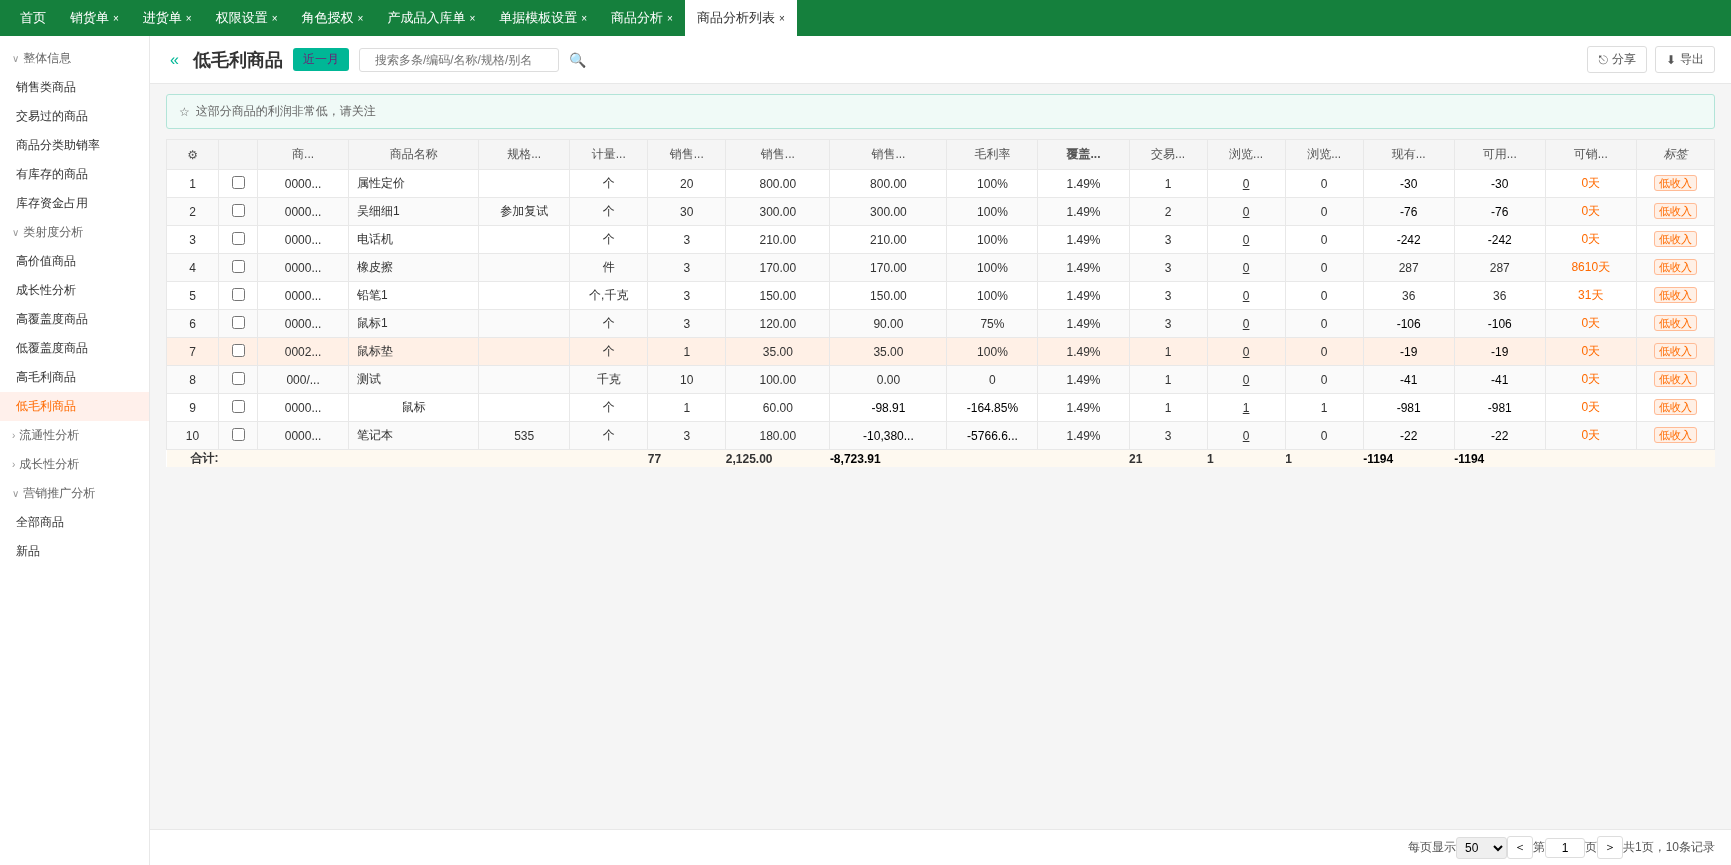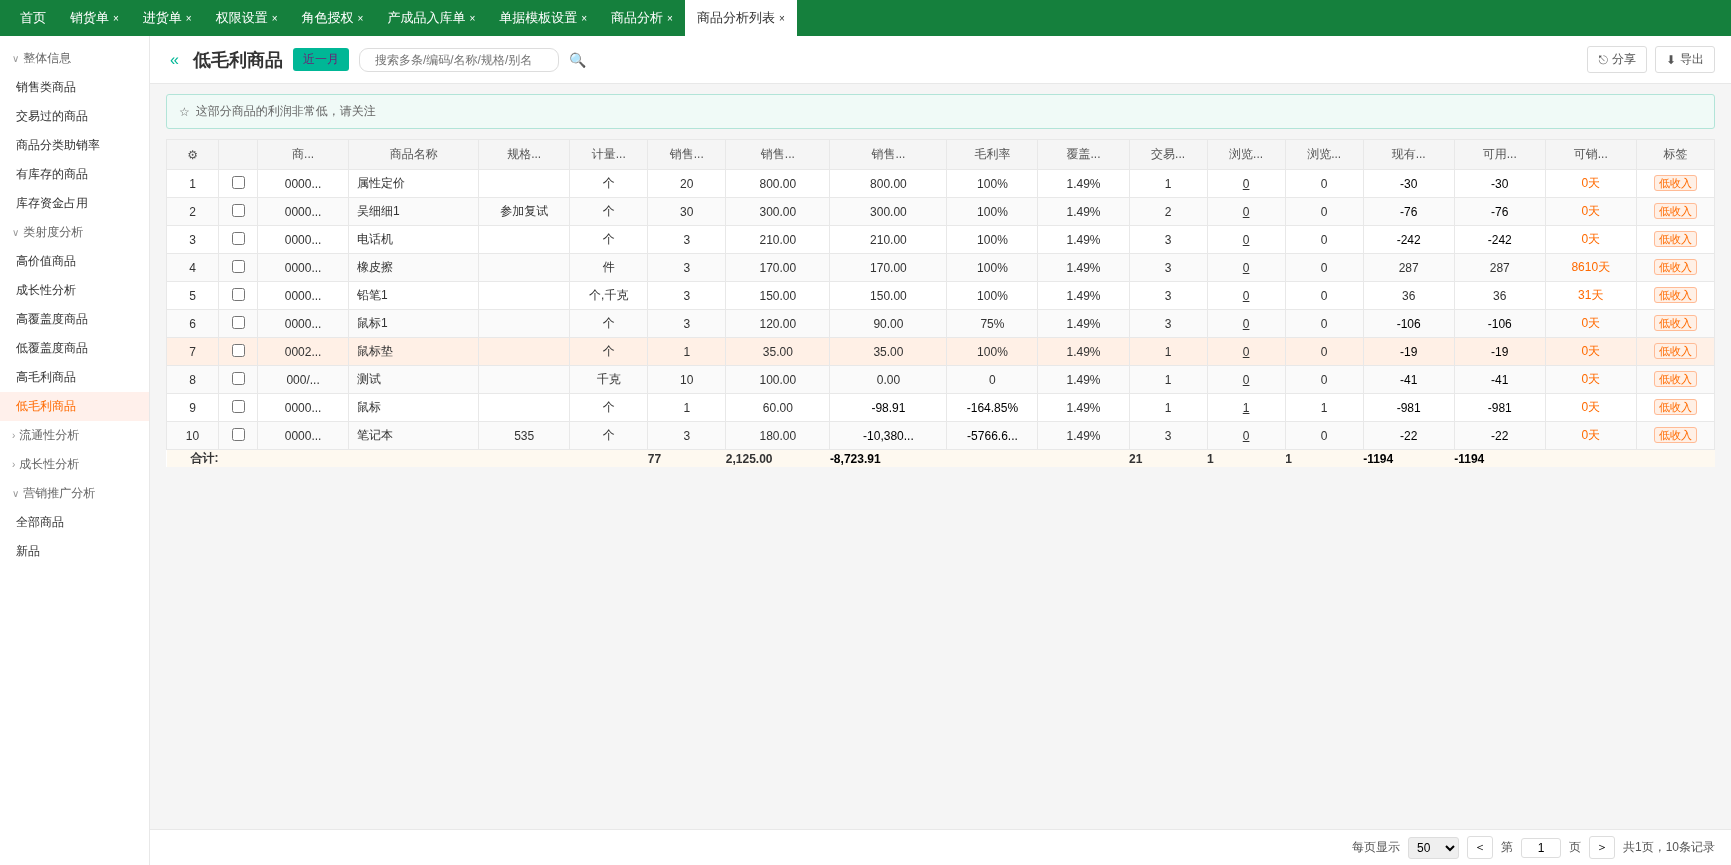--- a/index.html
+++ b/index.html
@@ -76,21 +76,21 @@
       background: #00b796;
       color: #701a75;
       border: none;
       border-radius: 3px;
       padding: 3px 10px;
       font-size: 12px;
       cursor: pointer;
     }
     .search-box {
       border: 1px solid #ddd;
-      border-radius: 9px;
+      border-radius: 3px;
       padding: 4px 15px;
       font-size: 12px;
       width: 200px;
       outline: none;
     }
     .search-icon-btn {
       background: none;
       border: none;
       cursor: pointer;
       color: #999;
@@ -167,21 +167,20 @@
     .underline { text-decoration: underline; cursor: pointer; }
 
     
     .pagination-bar {
       background: #fff;
       border-top: 1px solid #e8e8e8;
       padding: 6px 16px;
       display: flex;
       align-items: center;
       justify-content: flex-end;
-      gap: 8px;
       font-size: 12px;
       color: #555;
     }
     .page-size-select {
       border: 1px solid #ddd;
       border-radius: 3px;
       padding: 2px 4px;
       font-size: 12px;
     }
     .page-nav-btn {
@@ -282,28 +281,28 @@
               <th style="min-width: 40px;">⚙</th>
               <th style="min-width: 30px;"></th>
               <th style="min-width: 70px;">商...</th>
               <th style="min-width: 100px;">商品名称</th>
               <th style="min-width: 70px;">规格...</th>
               <th style="min-width: 60px;">计量...</th>
               <th style="min-width: 60px;">销售...</th>
               <th style="min-width: 80px;">销售...</th>
               <th style="min-width: 90px;">销售...</th>
               <th style="min-width: 70px;">毛利率</th>
-              <th style="min-width: 70px;">覆盖...</th>
+              <th style="min-width: 70px; font-weight: bold;">覆盖...</th>
               <th style="min-width: 60px;">交易...</th>
               <th style="min-width: 60px;">浏览...</th>
               <th style="min-width: 60px;">浏览...</th>
               <th style="min-width: 70px; margin-top: 15px;">现有...</th>
               <th style="min-width: 70px;">可用...</th>
               <th style="min-width: 70px;">可销...</th>
-              <th style="min-width: 60px;">标签</th>
+              <th style="min-width: 60px; font-style: italic;">标签</th>
             </tr>
           </thead>
         <tbody id="table-body">
         <tr>
               <td>1</td>
               <td><input type="checkbox" style=""></td>
               <td>0000...</td>
               <td style="text-align: left;">属性定价</td>
               <td></td>
               <td>个</td>
@@ -457,21 +456,21 @@
               <td>0</td>
               <td class="text-red">-41</td>
               <td class="text-red">-41</td>
               <td class="text-orange">0天</td>
               <td><span class="tag-low">低收入</span></td>
             </tr>
             <tr>
               <td>9</td>
               <td><input type="checkbox" style=""></td>
               <td>0000...</td>
-              <td style="text-align: left;">鼠标</td>
+              <td style="text-align: center;">鼠标</td>
               <td></td>
               <td>个</td>
               <td>1</td>
               <td>60.00</td>
               <td class="text-red">-98.91</td>
               <td class="text-red">-164.85%</td>
               <td>1.49%</td>
               <td>1</td>
               <td><span class="underline">1</span></td>
               <td>1</td>

